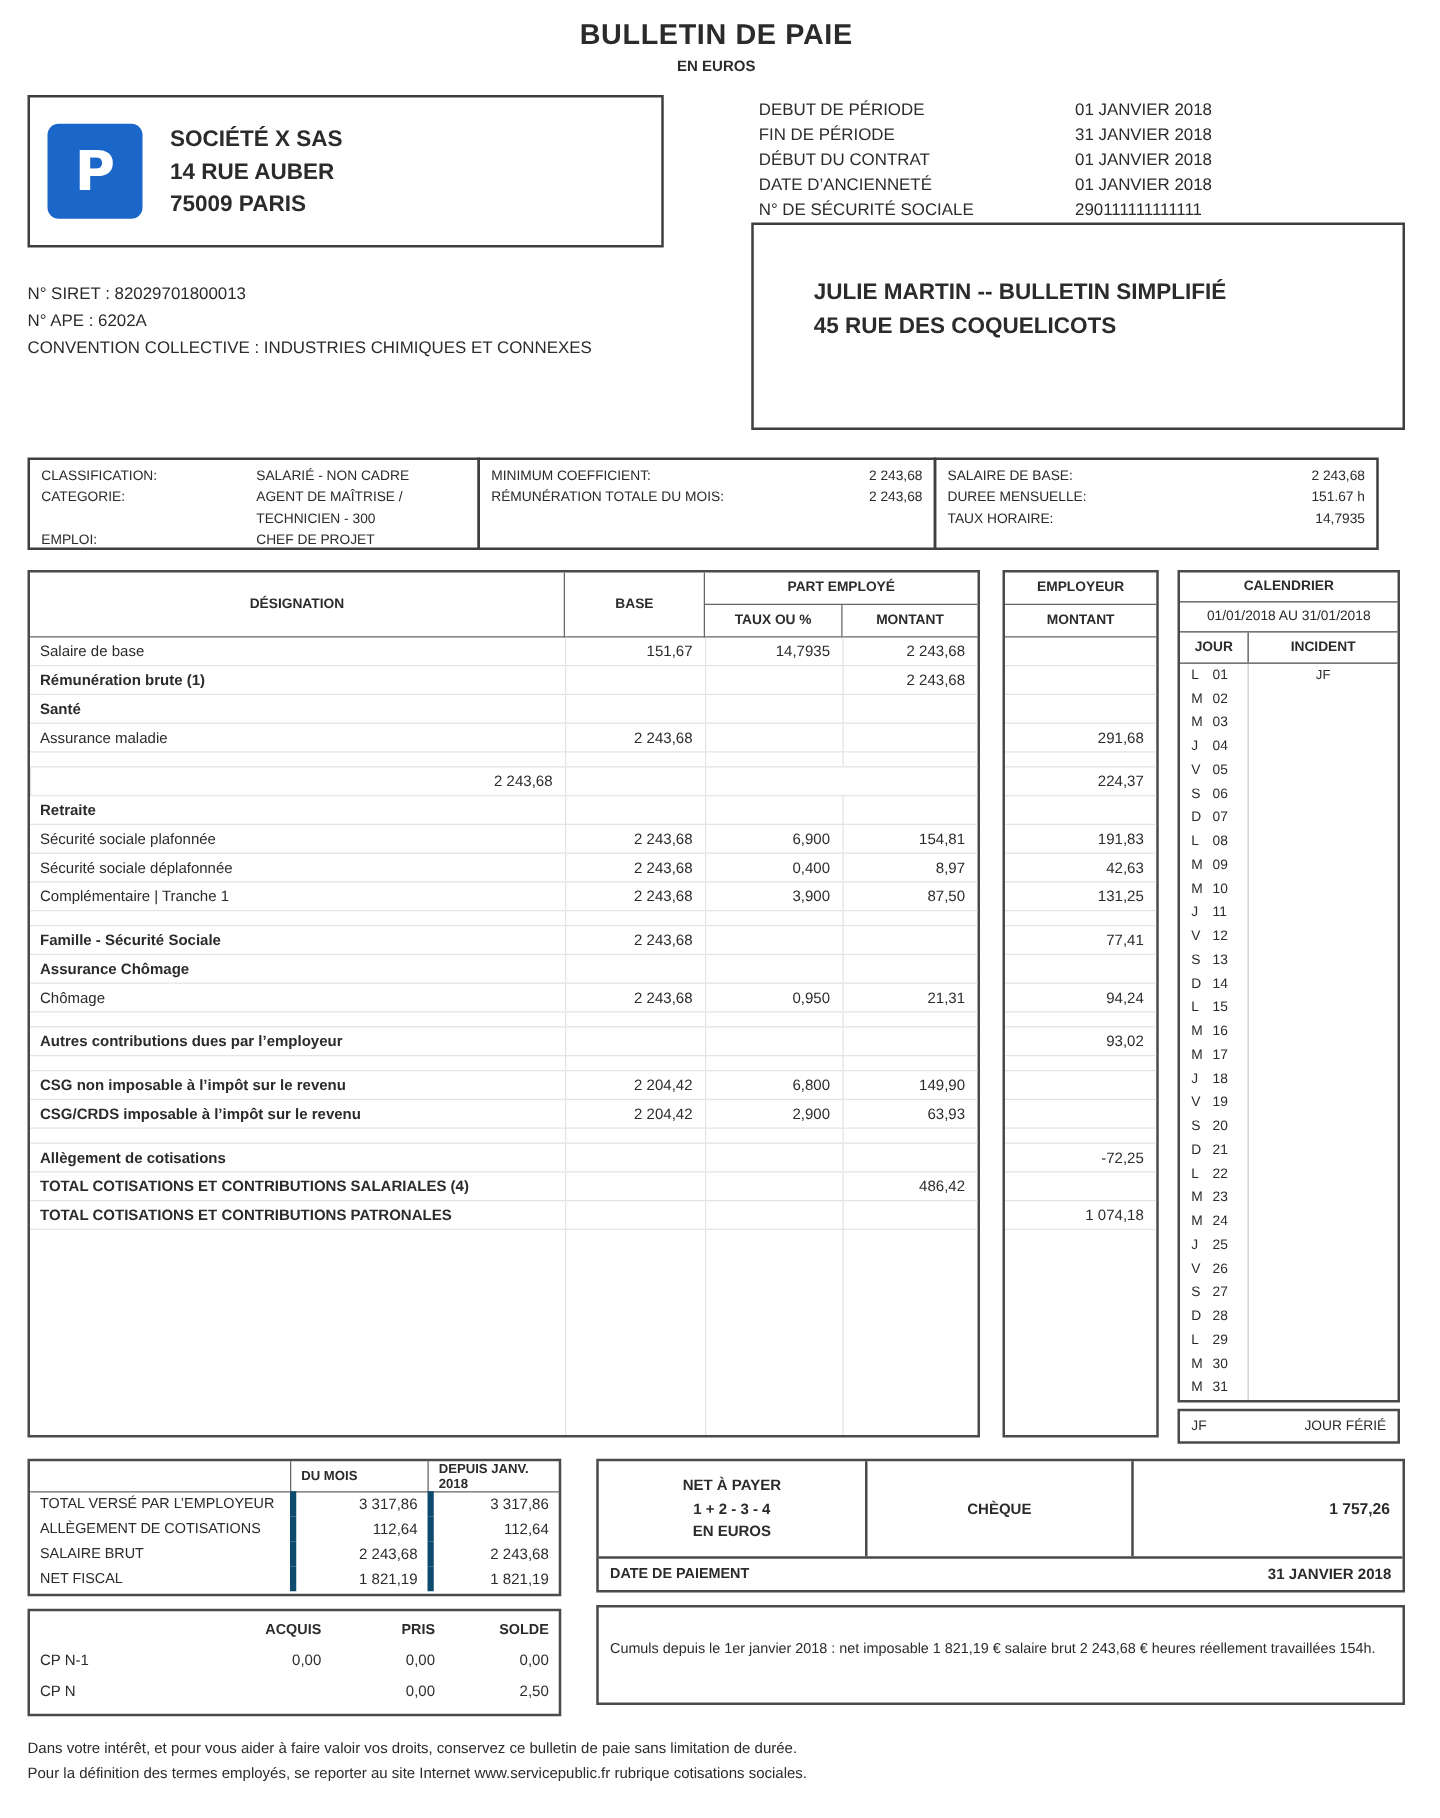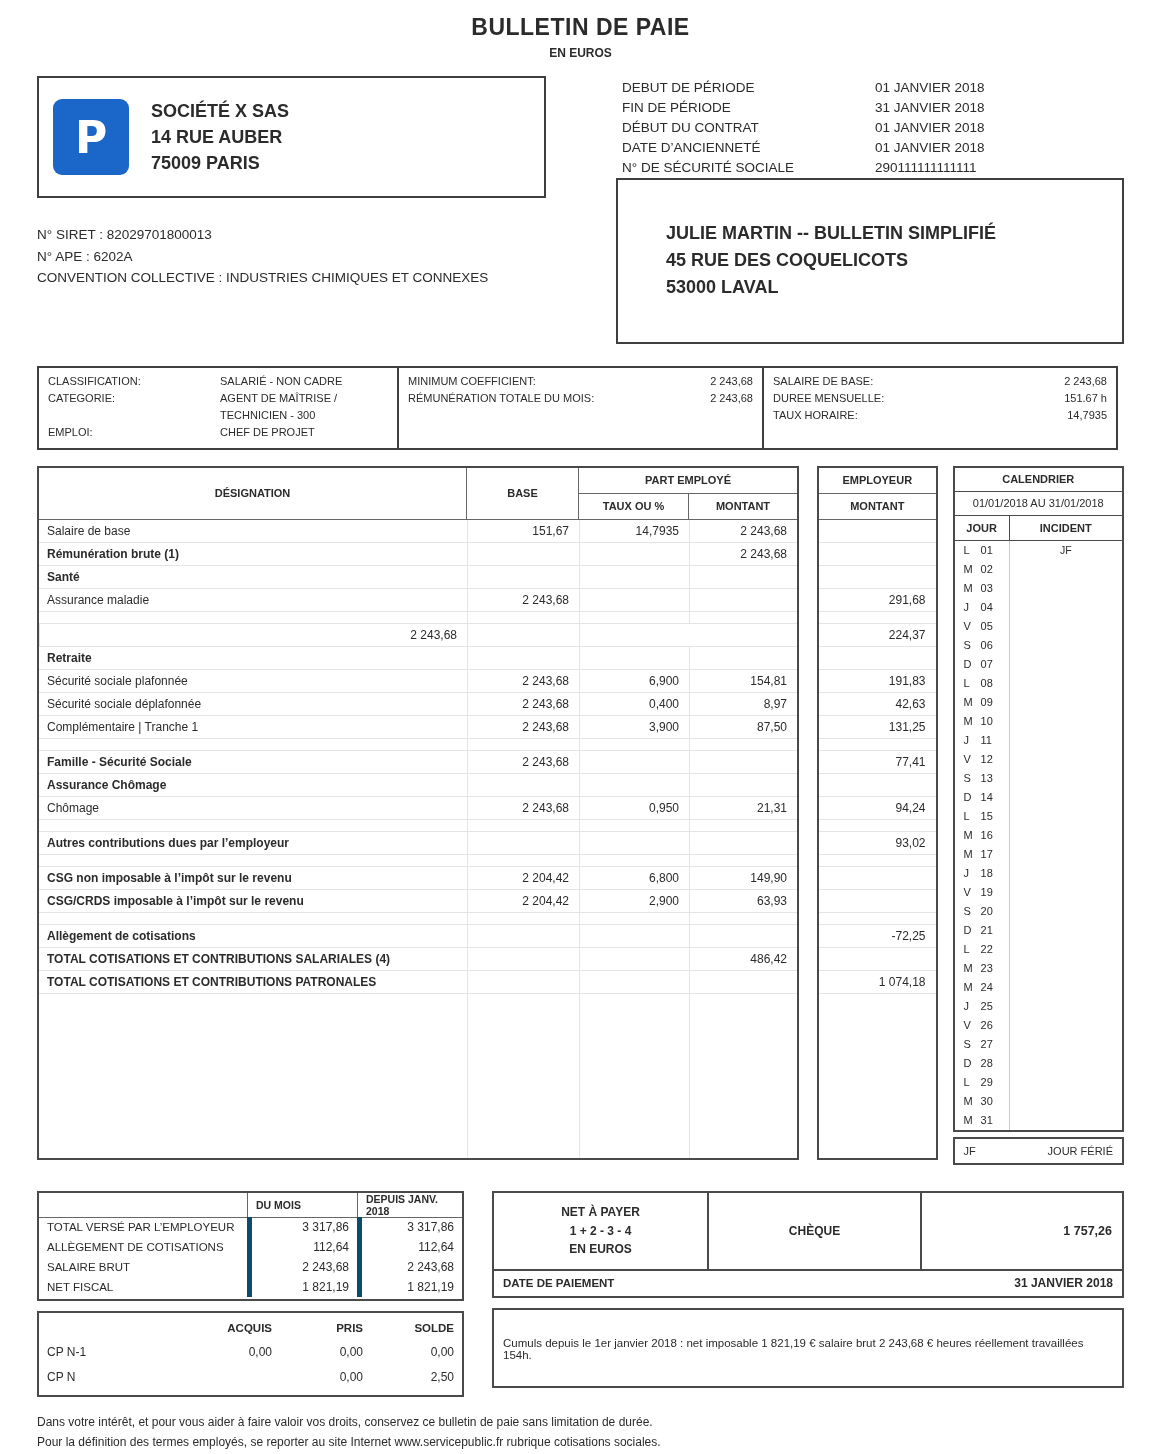--- a/index.html
+++ b/index.html
@@ -1,21 +1,21 @@
 <!DOCTYPE html>
 <html><head>
 <meta charset="utf-8">
 <style>
   * { margin:0; padding:0; box-sizing:border-box; }
   body {
     width:1152px; height:1454px; background:#ffffff; color:#2b2b2b;
     font-family:"Liberation Sans", sans-serif;
     -webkit-font-smoothing:antialiased;
   }
-  .sheet { padding:14px 28px 0 37px; }
+  .sheet { padding:14px 28px 0 22px; }
 
   
   .doc-title { text-align:center; font-size:23px; font-weight:700; letter-spacing:.5px; }
   .doc-subtitle { text-align:center; font-size:12px; font-weight:600; margin-top:5px; }
 
   
   .header-grid { display:flex; margin-top:16px; }
   .col-left { width:509px; }
   .col-right { flex:1; margin-left:70px; }
 
@@ -28,21 +28,21 @@
 
   .period-block { padding:2px 0 0 6px; }
   .period-row { display:flex; font-size:13.5px; line-height:1.48; }
   .period-label { width:253px; }
 
   .employee-box { border:2px solid #3f3f3f; height:166px; padding:40px 10px 0 48px; }
   .employee-box div { font-weight:700; font-size:18px; line-height:1.5; }
 
   
   .class-band { display:flex; margin-top:22px; }
-  .class-box { border:2px solid #3f3f3f; height:84px; padding:5px 9px; font-size:11px; line-height:1.55; }
+  .class-box { border:2px solid #3f3f3f; height:74px; padding:5px 9px; font-size:11px; line-height:1.55; }
   .class-box + .class-box { margin-left:-2px; }
   .cb-left { width:362px; }
   .cb-mid  { width:367px; }
   .cb-right{ width:356px;text-align:center; }
   .class-row { display:flex; }
   .class-row .cl { width:172px; flex:0 0 auto; }
   .class-row.spread { justify-content:space-between; }
   .class-row.spread .cl { width:auto; }
 
   
@@ -80,21 +80,21 @@
   .cal-cols { display:flex; height:25px; border-bottom:1px solid #4a4a4a; font-size:11px; font-weight:600; }
   .cal-col-jour { width:55px; border-right:1px solid #4a4a4a; text-align:center; line-height:24px; }
   .cal-col-incident { flex:1; text-align:center; line-height:24px; }
   .cal-day { display:flex; height:19px; font-size:11px; }
   .cd-jour { width:55px; border-right:1px solid #c9c9c9; display:flex; align-items:center; padding-left:9px; }
   .cd-dow { width:17px; }
   .cd-incident { flex:1; text-align:center; line-height:19px; font-size:10.5px; }
   .cal-legend { border:2px solid #4a4a4a; margin-top:5px; height:28px; display:flex; justify-content:space-between; align-items:center; padding:0 9px; font-size:11px; }
 
   
-  .bottom { display:flex; margin-top:26px; }
+  .bottom { display:flex; margin-top:12px; }
   .b-left { width:427px; }
   .b-right { flex:1; margin-left:28px; }
 
   .sum-box { border:2px solid #4a4a4a; }
   .sum-head { display:grid; grid-template-columns:208px 110px 105px; height:24px; font-size:10.5px; font-weight:600; }
   .sum-head > div { display:flex; align-items:center; padding-left:8px; border-bottom:1px solid #666; }
   .sum-head > div + div { border-left:1px solid #666; }
   .sum-row { display:grid; grid-template-columns:208px 110px 105px; height:20px; font-size:12px; }
   .sum-row > div { display:flex; align-items:center; }
   .sum-row .sl { padding-left:8px; font-size:11.5px; }
@@ -173,21 +173,20 @@
           </div>
 
           <div class="period-row">
             <div class="period-label">N° DE SÉCURITÉ SOCIALE</div>
             <div class="period-value">290111111111111</div>
           </div>
         </div>
       <div class="employee-box">
         <div>JULIE MARTIN -- BULLETIN SIMPLIFIÉ</div>
         <div>45 RUE DES COQUELICOTS</div>
-        <div>53000 LAVAL</div>
       </div>
     </div>
   </div>
 
   <div class="class-band">
     <div class="class-box cb-left">
 
         <div class="class-row">
           <div class="cl">CLASSIFICATION:</div>
           <div>SALARIÉ - NON CADRE</div>

